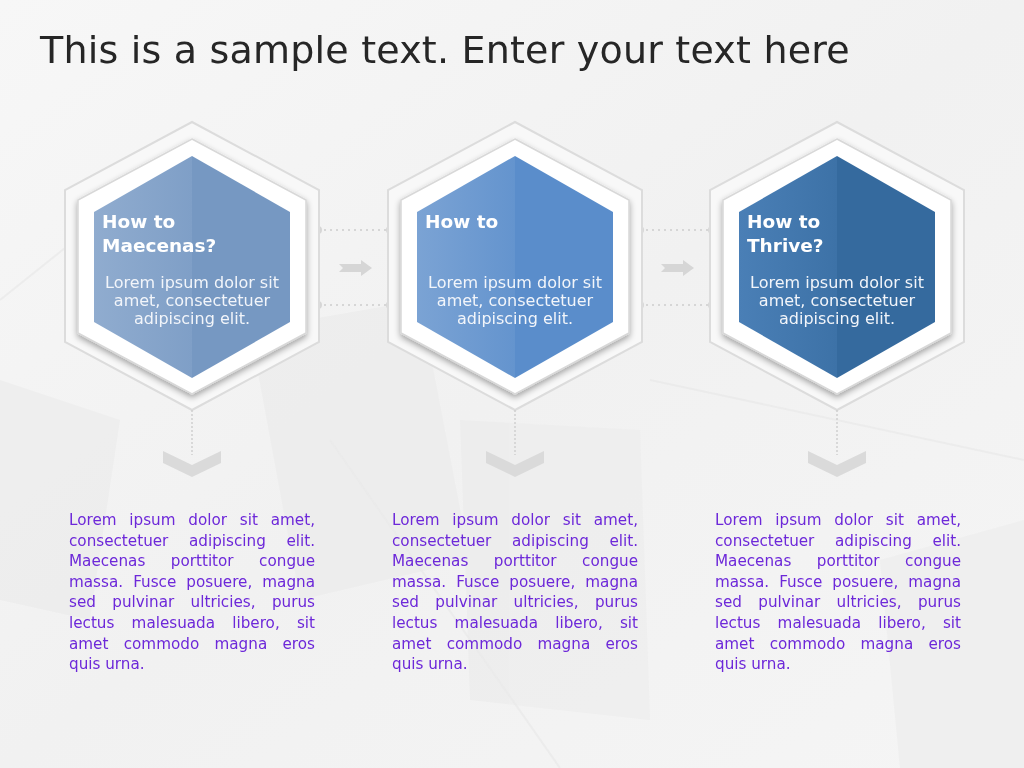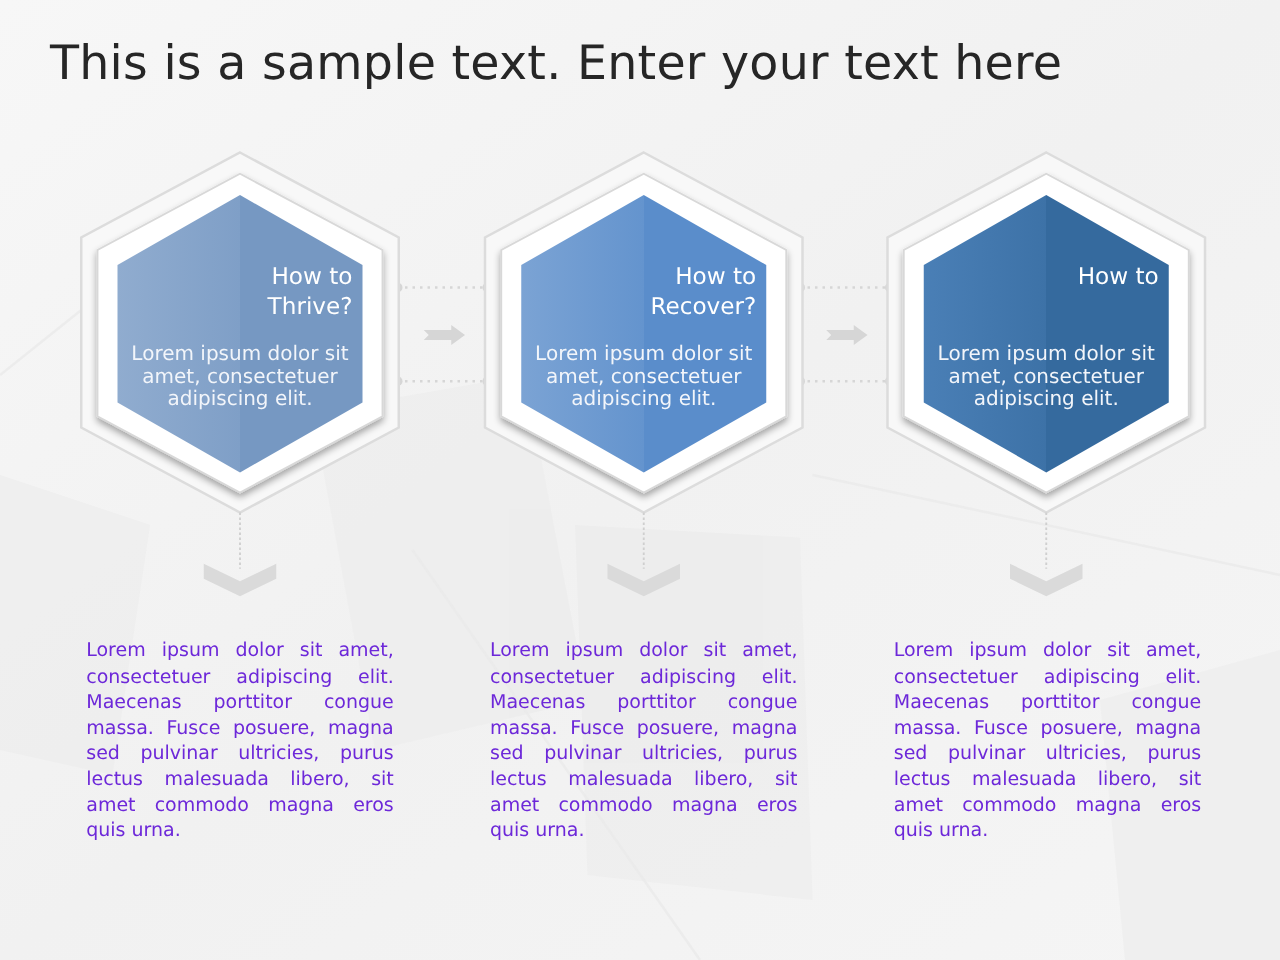--- a/index.html
+++ b/index.html
@@ -8,22 +8,22 @@
     background: #f4f4f4;
     font-family: "DejaVu Sans", sans-serif;
   }
   .bg-tex { position:absolute; inset:0; }
   .title {
     position:absolute; left:40px; top:28px;
     font-size:38px; color:#262626; letter-spacing:0.2px; white-space:nowrap;
   }
   .diagram { position:absolute; left:0; top:0; width:1024px; height:768px; }
   .hex-title {
-    position:absolute; width:180px; text-align:right;
-    color:#ffffff; font-weight:normal; font-size:18.5px; line-height:24px;
+    position:absolute; width:180px; text-align:left;
+    color:#ffffff; font-weight:bold; font-size:18.5px; line-height:24px;
   }
   .hex-desc {
     position:absolute; width:180px; text-align:center;
     color:#f2f5fa; font-size:16px; line-height:18px;
   }
   .body-text {
     position:absolute; width:246px; top:510px;
     font-size:15.2px; line-height:20.6px; color:#6d28d9;
     text-align:justify;
   }
@@ -127,30 +127,30 @@
     <polygon points="0,122 127,190 127,342 0,410 -127,342 -127,190" fill="#f8f8f8" stroke="#dcdcdc" stroke-width="2"></polygon>
     <line x1="0" y1="410" x2="0" y2="455" stroke="#cfcfcf" stroke-width="1.5" stroke-dasharray="2,2"></line>
     <polygon points="0,139 114,200 114,333 0,394 -114,333 -114,200" fill="#ffffff" stroke="#d8d8d8" stroke-width="1.5" filter="url(#shadow)"></polygon>
     <polygon points="0,156 98,212 98,322 0,378 -98,322 -98,212" fill="url(#g3)"></polygon>
     <polygon points="-29,451 0,465 29,451 29,463 0,477 -29,463" fill="#dadada"></polygon>
   </g>
 </svg>
 
 <div class="hex-title" style="left:102px; top:210px;">
   <div>How to</div>
-  <div>Thrive?</div>
+  <div>Maecenas?</div>
 </div>
 <div class="hex-desc" style="left:102px; top:274px;">Lorem ipsum dolor sit amet, consectetuer adipiscing elit.</div>
 
 <div class="hex-title" style="left:425px; top:210px;">
   <div>How to</div>
-  <div>Recover?</div>
 </div>
 <div class="hex-desc" style="left:425px; top:274px;">Lorem ipsum dolor sit amet, consectetuer adipiscing elit.</div>
 
 <div class="hex-title" style="left:747px; top:210px;">
   <div>How to</div>
+  <div>Thrive?</div>
 </div>
 <div class="hex-desc" style="left:747px; top:274px;">Lorem ipsum dolor sit amet, consectetuer adipiscing elit.</div>
 
 <div class="body-text" style="left:69px;">Lorem ipsum dolor sit amet, consectetuer adipiscing elit. Maecenas porttitor congue massa. Fusce posuere, magna sed pulvinar ultricies, purus lectus malesuada libero, sit amet commodo magna eros quis urna.</div>
 <div class="body-text" style="left:392px;">Lorem ipsum dolor sit amet, consectetuer adipiscing elit. Maecenas porttitor congue massa. Fusce posuere, magna sed pulvinar ultricies, purus lectus malesuada libero, sit amet commodo magna eros quis urna.</div>
 <div class="body-text" style="left:715px;">Lorem ipsum dolor sit amet, consectetuer adipiscing elit. Maecenas porttitor congue massa. Fusce posuere, magna sed pulvinar ultricies, purus lectus malesuada libero, sit amet commodo magna eros quis urna.</div>
 
 </body></html>

